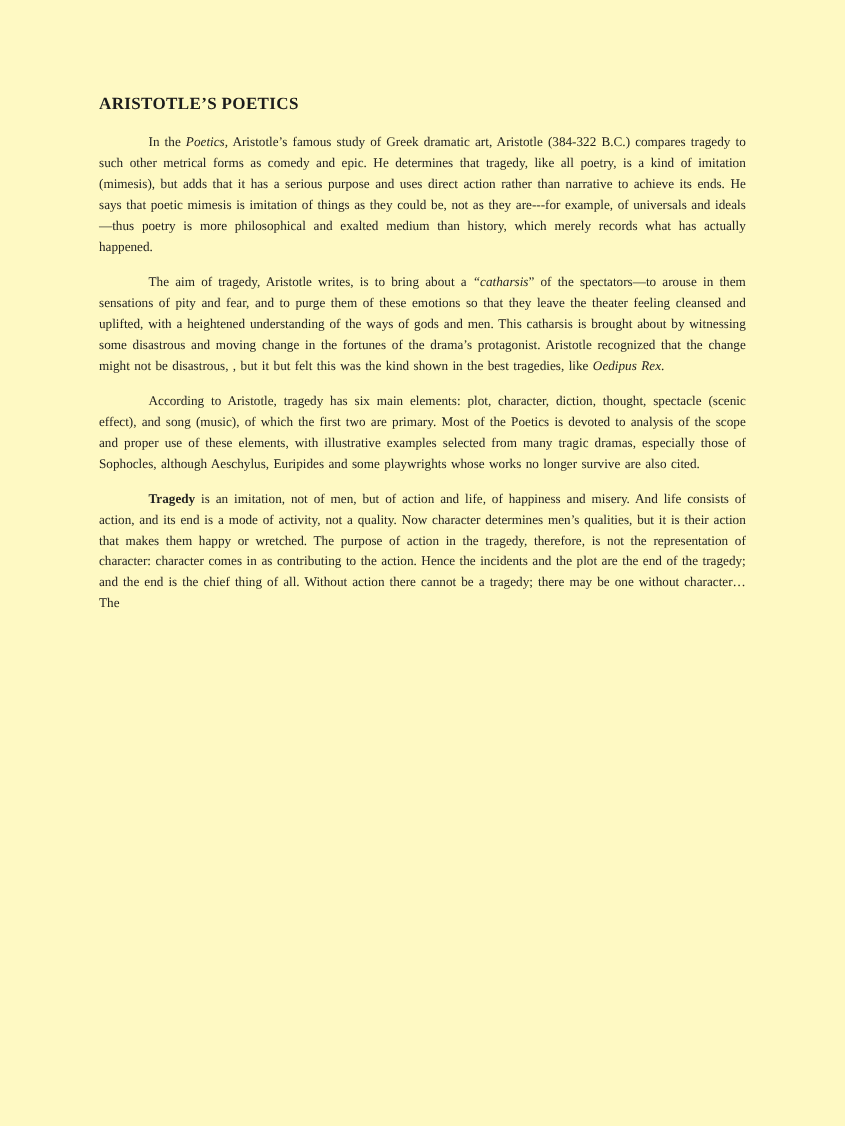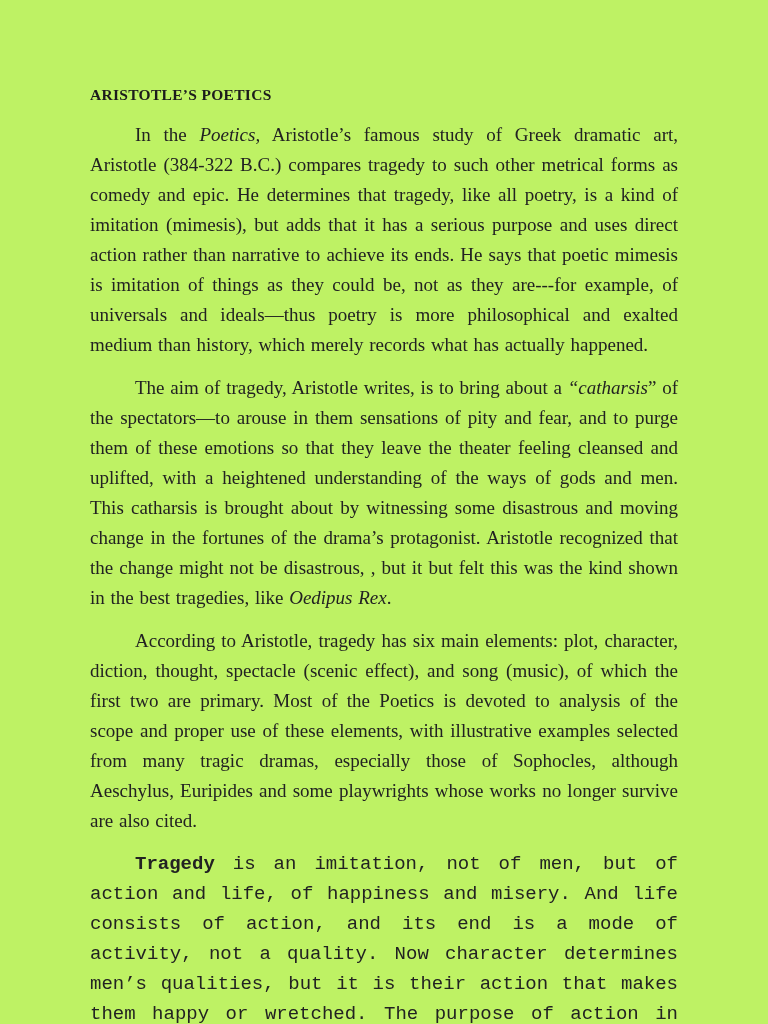--- a/index.html
+++ b/index.html
@@ -4,50 +4,49 @@
 <style>
   html, body {
     margin: 0;
     padding: 0;
     background: #ffffff;
   }
   .page {
     position: relative;
     width: 768px;
     height: 1024px;
-    background: #bef264;
+    background: #fef9c3;
     overflow: hidden;
   }
   .content {
     position: absolute;
     left: 90px;
     top: 86px;
     width: 588px;
     font-family: "Liberation Serif", "DejaVu Serif", serif;
     color: #222222;
   }
   .title {
     font-size: 15.5px;
     font-weight: 700;
     letter-spacing: 0.3px;
     margin: 0 0 16px 0;
     color: #1c1c1c;
   }
   .para {
-    font-size: 19px;
-    line-height: 30px;
+    font-size: 12px;
+    line-height: 19px;
     margin: 0 0 13px 0;
     text-align: justify;
     text-indent: 45px;
     color: #222222;
     word-spacing: 1px;
   }
   .para:last-child {
     margin-bottom: 0;
-    font-family: Liberation Mono, monospace;
   }
 </style>
 </head>
 <body>
 
 <div class="page">
   <div class="content">
     <h1 class="title">ARISTOTLE’S POETICS</h1>
     <p class="para"><span>In the </span><span style="font-style: italic;">Poetics,</span><span> Aristotle’s famous study of Greek dramatic art, Aristotle (384-322 B.C.) compares tragedy to such other metrical forms as comedy and epic. He determines that tragedy, like all poetry, is a kind of imitation (mimesis), but adds that it has a serious purpose and uses direct action rather than narrative to achieve its ends. He says that poetic mimesis is imitation of things as they could be, not as they are---for example, of universals and ideals—thus poetry is more philosophical and exalted medium than history, which merely records what has actually happened.</span></p>
     <p class="para"><span>The aim of tragedy, Aristotle writes, is to bring about a </span><span style="font-style: italic;">“catharsis</span><span>” of the spectators—to arouse in them sensations of pity and fear, and to purge them of these emotions so that they leave the theater feeling cleansed and uplifted, with a heightened understanding of the ways of gods and men. This catharsis is brought about by witnessing some disastrous and moving change in the fortunes of the drama’s protagonist. Aristotle recognized that the change might not be disastrous, , but it but felt this was the kind shown in the best tragedies, like </span><span style="font-style: italic;">Oedipus Rex</span><span>.</span></p>

